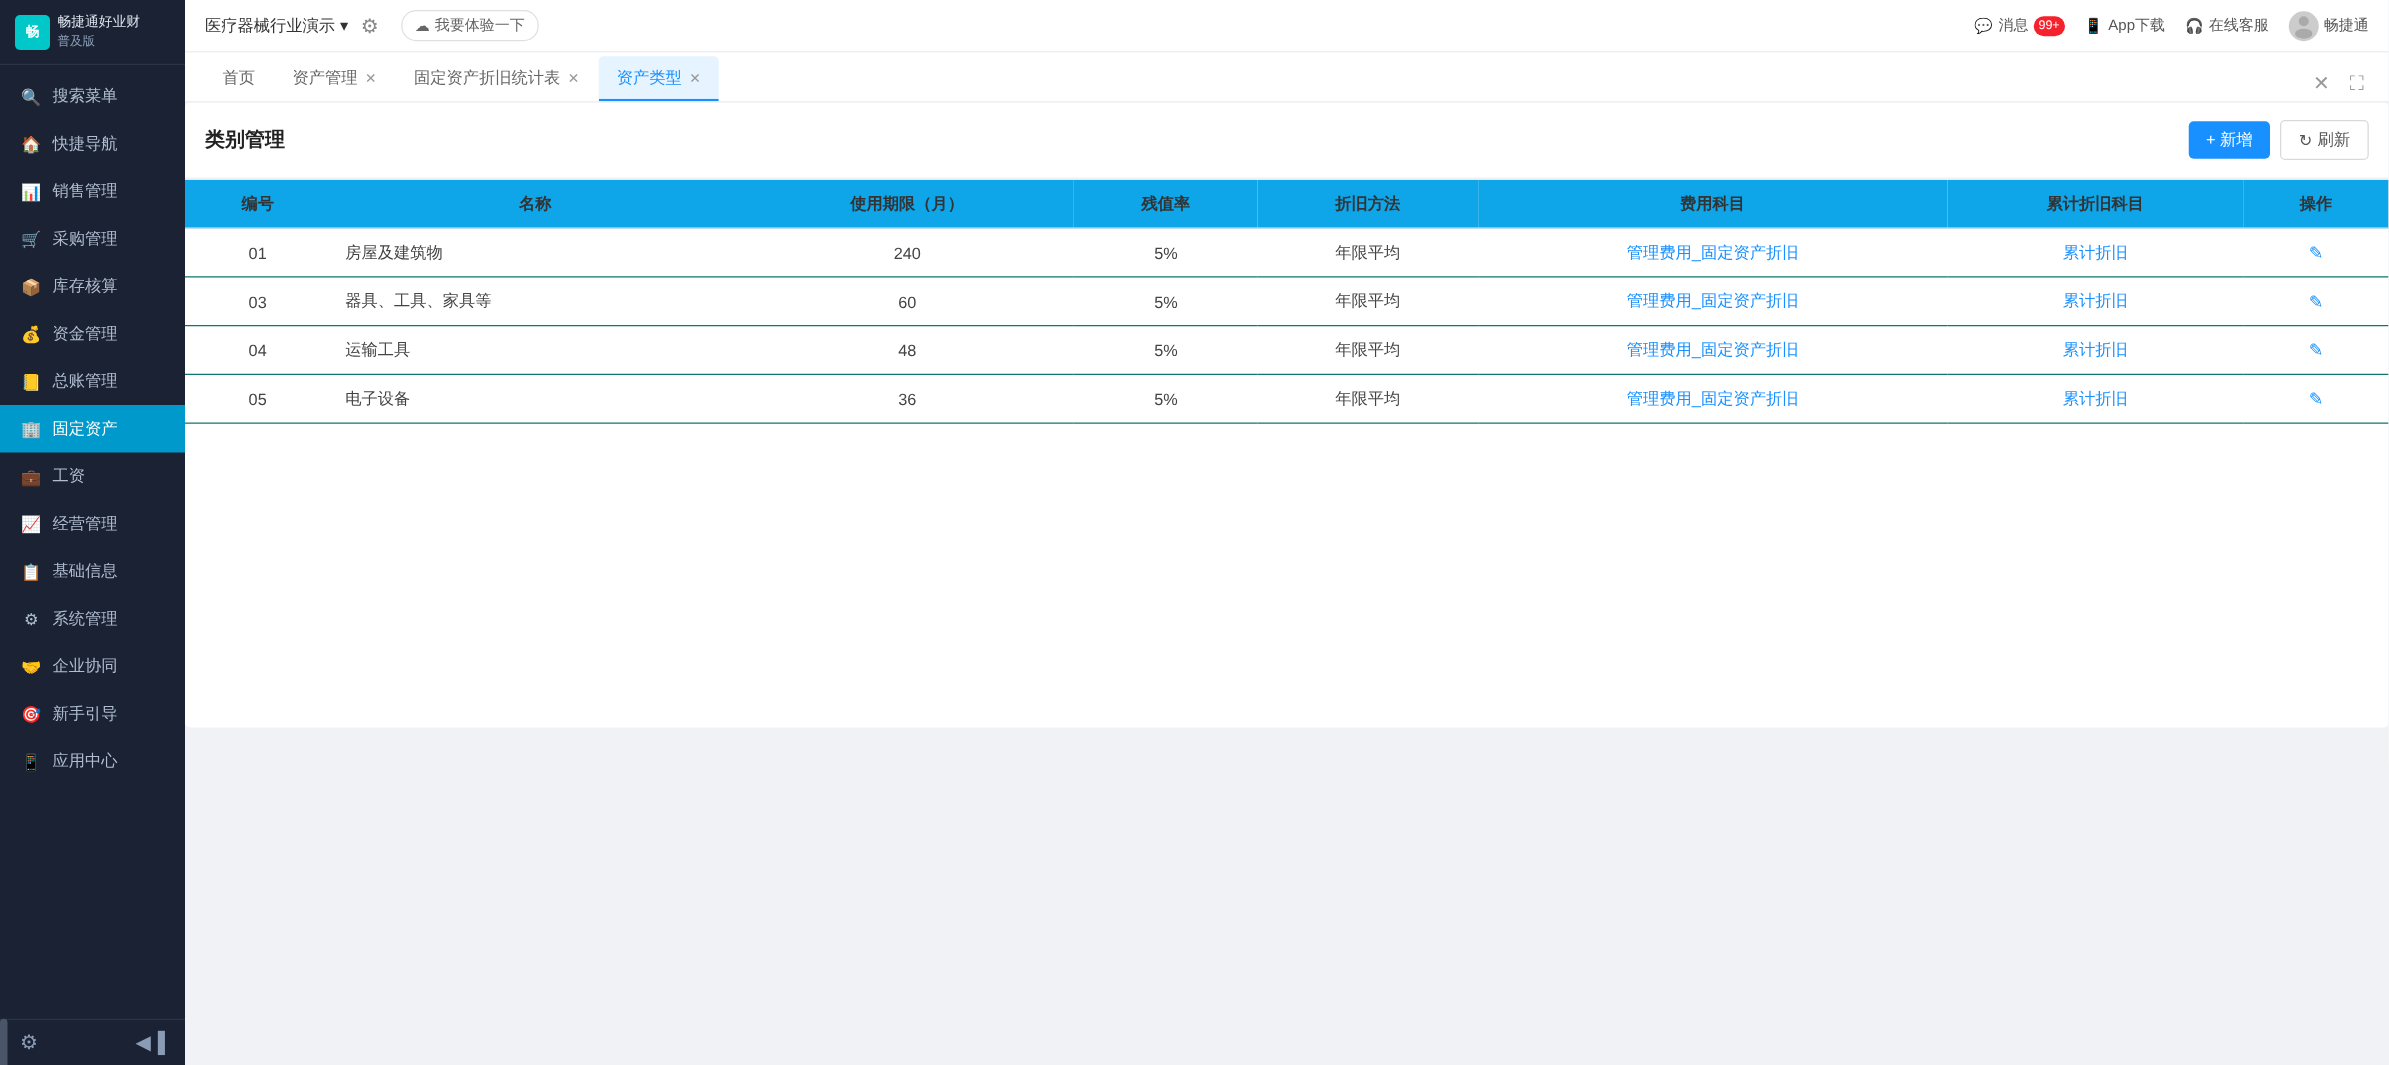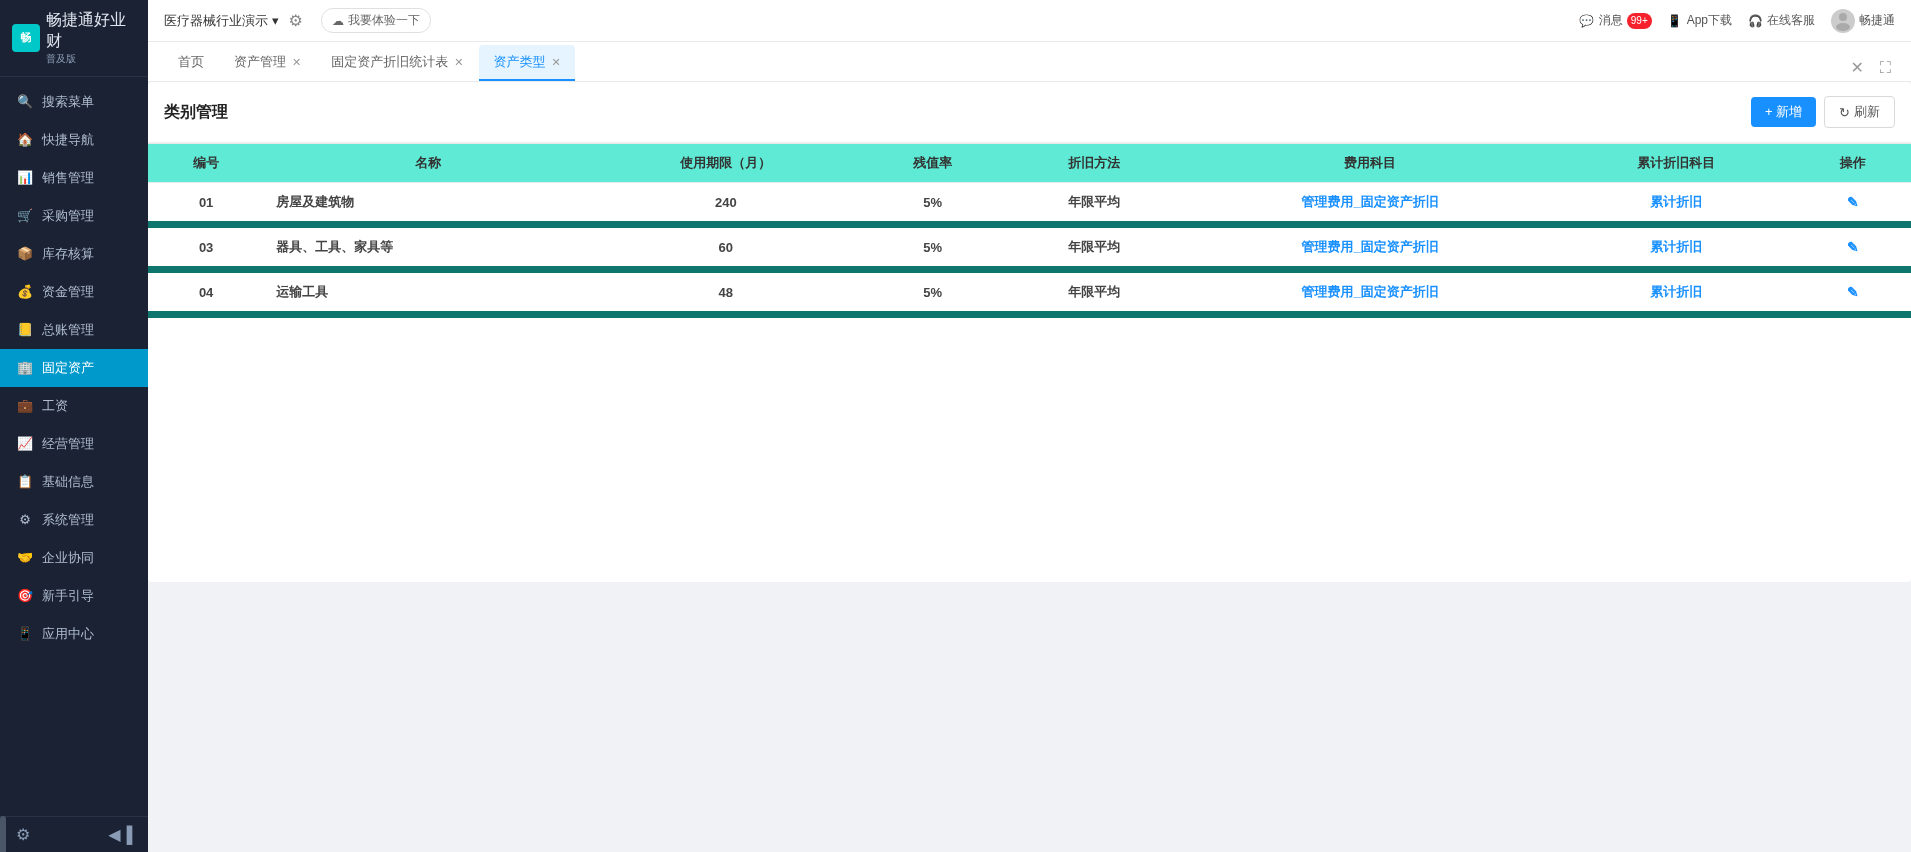--- a/index.html
+++ b/index.html
@@ -24,21 +24,21 @@
       min-height: 52px;
     }
     .logo-icon {
       width: 28px; height: 28px;
       background: #00c8c8;
       border-radius: 4px;
       display: flex; align-items: center; justify-content: center;
       font-size: 11px; font-weight: bold; color: #fff;
       flex-shrink: 0;
     }
-    .logo-text { font-size: 16px; line-height: 1.3; color: #e0e6f0; }
+    .logo-text { font-size: 11px; line-height: 1.3; color: #e0e6f0; }
     .logo-sub { font-size: 10px; color: #8a9bb5; }
 
     .sidebar-nav { flex: 1; overflow-y: auto; padding: 6px 0; }
     .sidebar-nav::-webkit-scrollbar { width: 0; }
     .nav-item {
       display: flex; align-items: center; gap: 8px;
       padding: 10px 16px;
       cursor: pointer;
       color: #b0bdd0;
       font-size: 13px;
@@ -174,31 +174,31 @@
       border: 1px solid #d9d9d9;
       border-radius: 4px;
       padding: 6px 14px;
       font-size: 13px;
       cursor: pointer;
       display: flex; align-items: center; gap: 4px;
     }
 
     
     table { width: 100%; border-collapse: collapse; }
-    thead tr { background: #5eead4; }
+    thead tr { background: #0ea5e9; }
     thead th {
       padding: 10px 12px;
       text-align: center;
       font-size: 13px;
       font-weight: 600;
       color: #333;
       border-bottom: 1px solid #e8eaed;
       border-top: 1px solid #e8eaed;
     }
-    tbody tr { border-bottom: 7px solid #0f766e; font-weight: bold; }
+    tbody tr { border-bottom: 1px solid #0f766e; }
     tbody td {
       padding: 10px 12px;
       text-align: center;
       font-size: 13px;
       color: #444;
     }
     .td-name { text-align: left; }
     .td-edit-icon {
       color: #1890ff;
       cursor: pointer;
@@ -416,18 +416,30 @@
     <td class="td-name">运输工具</td>
     <td>48</td>
     <td>5%</td>
     <td>年限平均</td>
     <td class="td-fee">管理费用_固定资产折旧</td>
     <td class="td-acc">累计折旧</td>
     <td>
       <span class="td-edit-icon">✎</span>
     </td>
   </tr>
+            <tr>
+    <td class="td-code">05</td>
+    <td class="td-name">电子设备</td>
+    <td>36</td>
+    <td>5%</td>
+    <td>年限平均</td>
+    <td class="td-fee">管理费用_固定资产折旧</td>
+    <td class="td-acc">累计折旧</td>
+    <td>
+      <span class="td-edit-icon">✎</span>
+    </td>
+  </tr>
           </tbody>
       </table>
     </div>
   </div>
 
 </div>
 
 </body></html>

